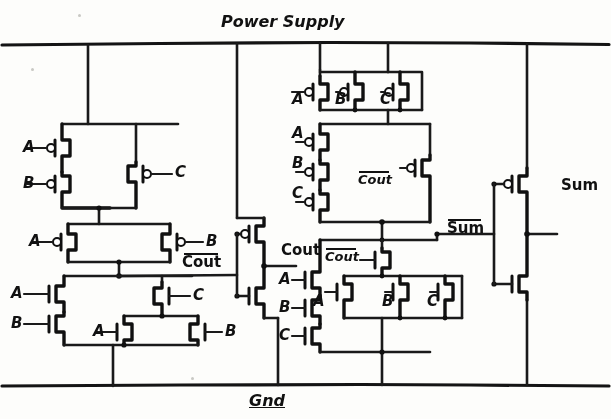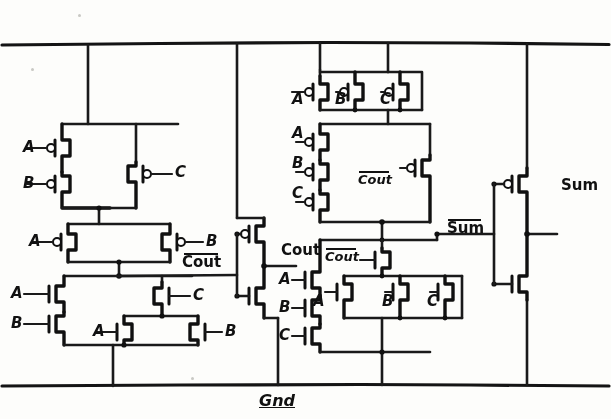--- a/index.html
+++ b/index.html
@@ -358,21 +358,22 @@
       <circle class="node-dot" cx="494" cy="284" r="2.6"></circle>
 
       <path class="wire" d="M 494 184 L 494 284"></path>
 
       <path class="wire" d="M 527 234 L 557 234"></path>
       <circle class="node-dot" cx="527" cy="234" r="2.8"></circle>
     </g>
 
   </svg>
 
-  <div class="lbl lbl-rail" style="left:259px; top:393px;text-decoration:underline;">Gnd</div>
+  <div class="lbl lbl-rail" style="left:221px; top:14px;">Power Supply</div>
+  <div class="lbl lbl-rail" style="left:249px; top:393px;text-decoration:underline;">Gnd</div>
 
   <div class="lbl lbl-sig" style="left:23px; top:140px;">A</div>
   <div class="lbl lbl-sig" style="left:23px; top:176px;">B</div>
   <div class="lbl lbl-sig" style="left:175px; top:165px;">C</div>
 
   <div class="lbl lbl-sig" style="left:29px; top:234px;">A</div>
   <div class="lbl lbl-sig" style="left:206px; top:234px;">B</div>
 
   <div class="lbl lbl-sig" style="left:11px; top:286px;">A</div>
   <div class="lbl lbl-sig" style="left:11px; top:316px;">B</div>

